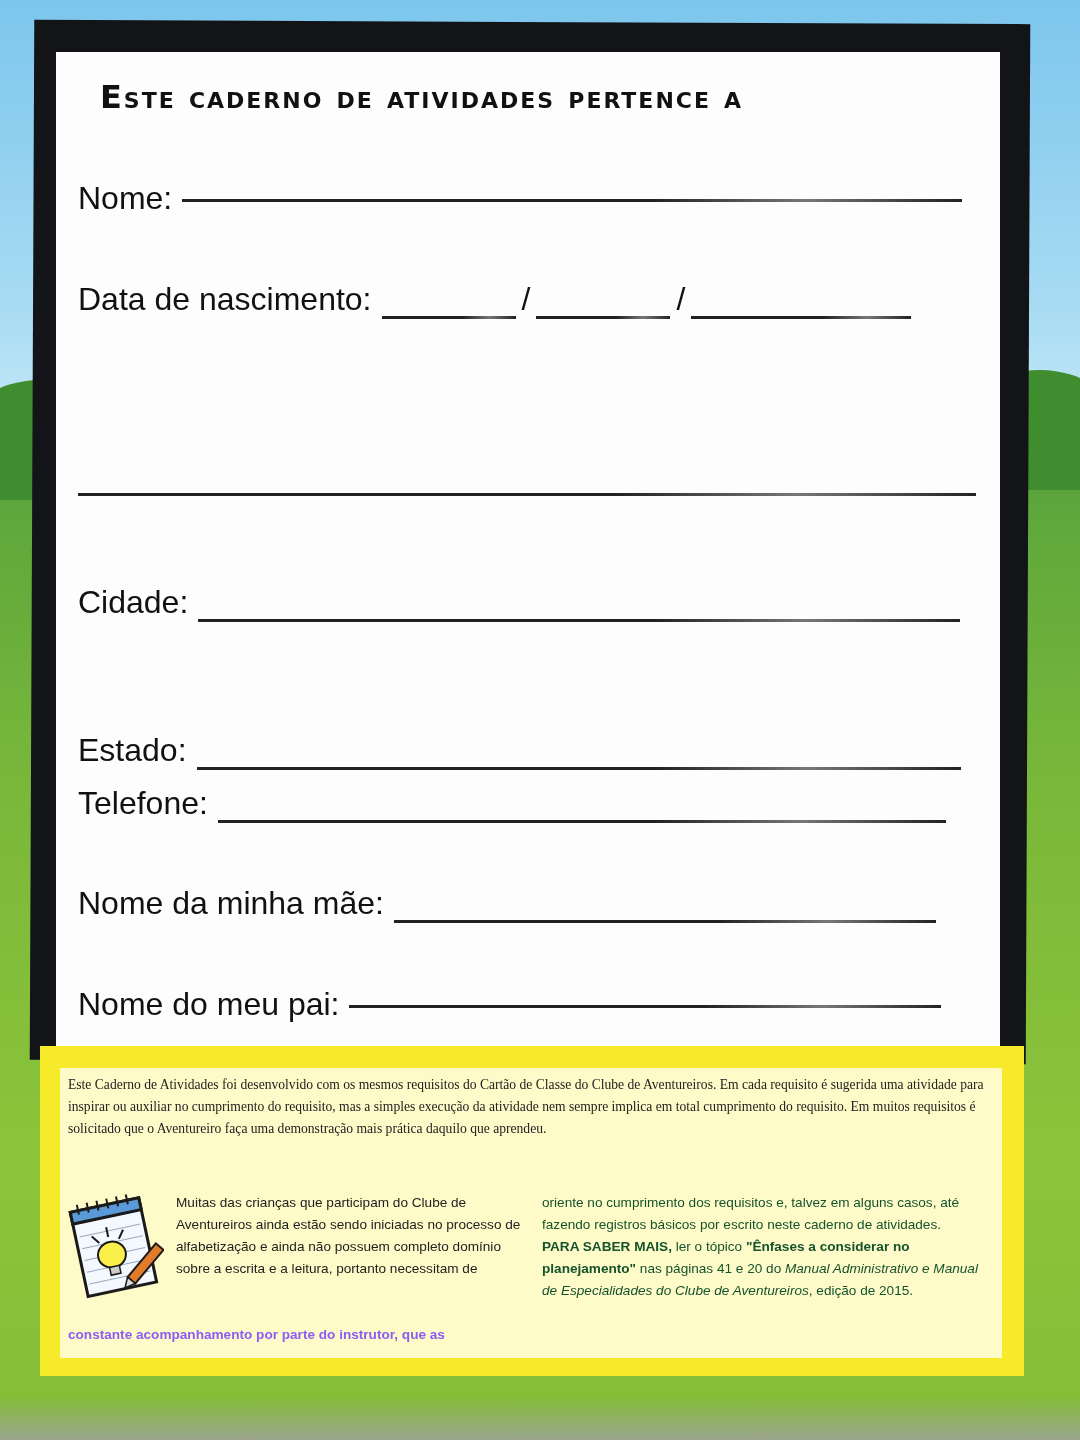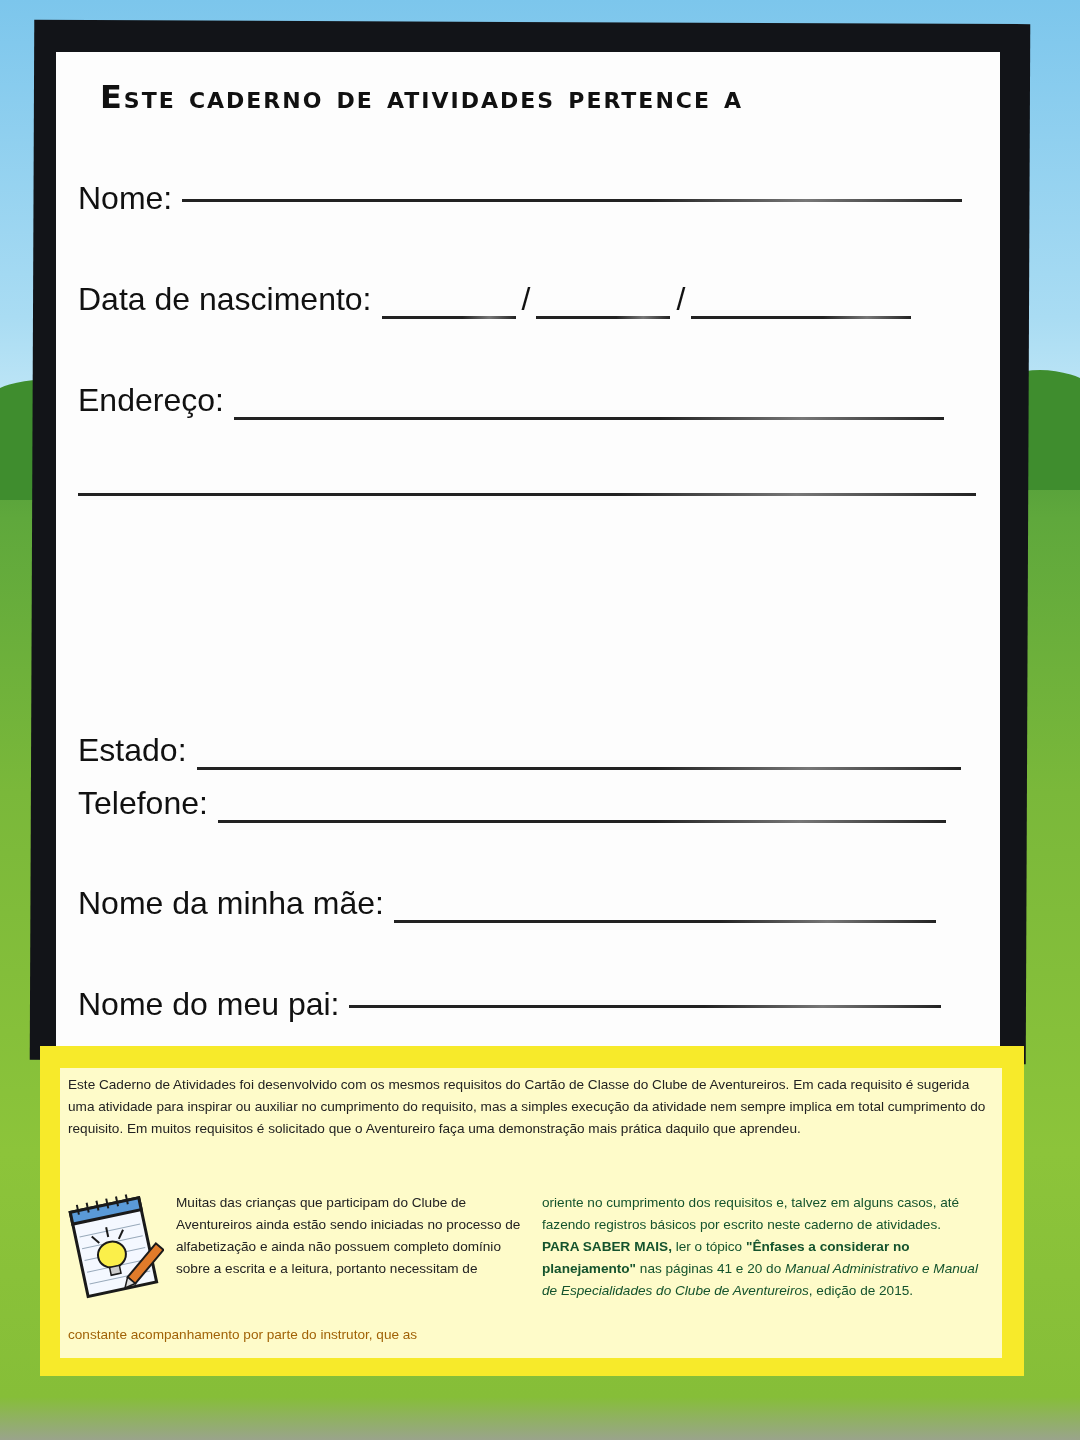--- a/index.html
+++ b/index.html
@@ -34,30 +34,30 @@
   .yellow-box {
     position:absolute; left:40px; top:1046px; width:984px; height:330px;
     background:#f7ea2a;
   }
   .yellow-inner {
     position:absolute; left:20px; top:22px; width:942px; height:290px;
     background:#fefbc9;
   }
   .intro {
     position:absolute; left:8px; top:6px; width:922px;
-    font-size:13.6px; line-height:22px; color:#222;
+    font-size:13.6px; line-height:22px; color:#222;font-family:Liberation Serif, serif;
   }
   .tip-icon { position:absolute; left:4px; top:122px; width:100px; height:110px; }
   .col-left {
     position:absolute; left:116px; top:124px; width:350px;
     font-size:13.6px; line-height:22px; color:#222;
   }
   .col-left-last {
     position:absolute; left:8px; top:256px; width:460px;
-    font-size:13.6px; line-height:22px; color:#a16207;
+    font-size:13.6px; line-height:22px; color:#8b5cf6;font-weight:bold;
   }
   .col-right {
     position:absolute; left:482px; top:124px; width:450px;
     font-size:13.6px; line-height:22px; color:#14532d;
   }
   .bold { font-weight:bold; }
   .it { font-style:italic;text-align:center; }
 </style>
 </head>
 <body>
@@ -77,29 +77,29 @@
 
   <div class="field" style="top:231px;align-items:flex-end;">
     <span class="label">Data de nascimento:</span>
     <span class="line" style="width:134px;"></span>
     <span class="date-sep">/</span>
     <span class="line" style="width:134px;"></span>
     <span class="date-sep">/</span>
     <span class="line" style="width:220px;"></span>
   </div>
 
-  <div class="field" style="top:332px;">
-    <span class="label">Endereço:</span>
-    <span class="line" style="width:710px;"></span>
-  </div>
 
   <div class="field" style="top:440px;">
     <span class="line" style="width:898px;"></span>
   </div>
 
+  <div class="field" style="top:534px;">
+    <span class="label">Cidade:</span>
+    <span class="line" style="width:762px;"></span>
+  </div>
 
   <div class="field" style="top:634px;margin-top:48px;">
     <span class="label">Estado:</span>
     <span class="line" style="width:764px;"></span>
   </div>
 
   <div class="field" style="top:735px;">
     <span class="label">Telefone:</span>
     <span class="line" style="width:728px;"></span>
   </div>

